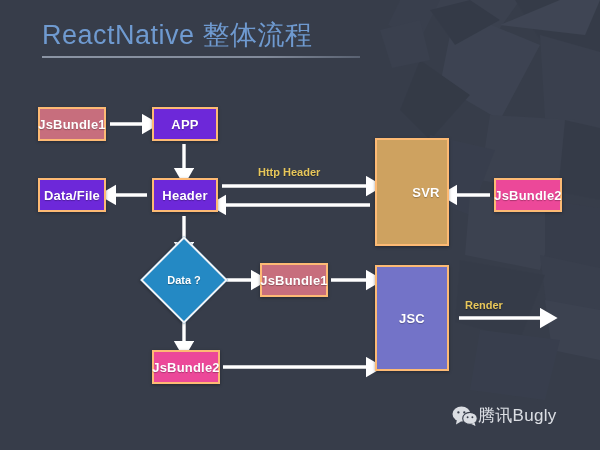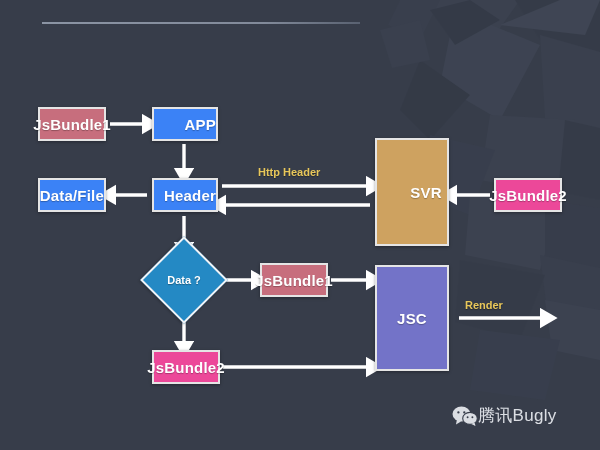--- a/index.html
+++ b/index.html
@@ -50,33 +50,33 @@
     height: 2px;
     width: 318px;
     background: linear-gradient(to right, #9aa4b4, #8f98a8 70%, #5f6878);
     opacity: .85;
   }
 
   
   .node {
     position: absolute;
     box-sizing: border-box;
-    border: 2px solid #e5e5e5;
+    border: 2px solid #fdba74;
     display: flex;
     align-items: center;
     justify-content: center;
     color: #ffffff;
-    font-size: 15px;
+    font-size: 13px;
     font-weight: bold;
     letter-spacing: .2px;
     text-align: center;
     text-shadow: 0 1px 1px rgba(0,0,0,.28);
     box-shadow: 0 1px 3px rgba(0,0,0,.35);
   }
-  .node.blue   { background: #3b82f6; justify-content: flex-end; }
+  .node.blue   { background: #6d28d9; }
   .node.pink   { background: #c76e7d; }
   .node.green  { background: #ec4899; }
   .node.gold   { background: #cea260; }
   .node.purple { background: #7373c8; }
 
   
   .diamond-wrap {
     position: absolute;
   }
   .diamond-shape {
@@ -158,20 +158,21 @@
       <polygon points="540,255 600,268 600,330 548,318" fill="#3b4150"></polygon>
       <polygon points="460,260 545,275 520,340 455,322" fill="#353b48"></polygon>
       <polygon points="545,300 600,310 600,360 552,350" fill="#414757"></polygon>
       <polygon points="480,330 560,340 545,400 470,390" fill="#3a4050"></polygon>
       <polygon points="430,10 470,0 500,20 455,45" fill="#333946"></polygon>
       <polygon points="380,30 420,20 430,60 392,68" fill="#3d4352"></polygon>
     </g>
   </svg>
 
   <div id="title-block">
+    <div id="page-title">ReactNative 整体流程</div>
     <div id="title-rule"></div>
   </div>
 
   <svg id="arrow-layer" viewBox="0 0 600 450" preserveAspectRatio="none">
     <defs>
       <marker id="ah" markerWidth="7" markerHeight="7" refX="1.2" refY="3" orient="auto" markerUnits="strokeWidth">
         <path d="M0,0 L0,6 L5.2,3 z" fill="#ffffff"></path>
       </marker>
     </defs>
     <g stroke="#ffffff" stroke-width="3.4" fill="none" marker-end="url(#ah)">

